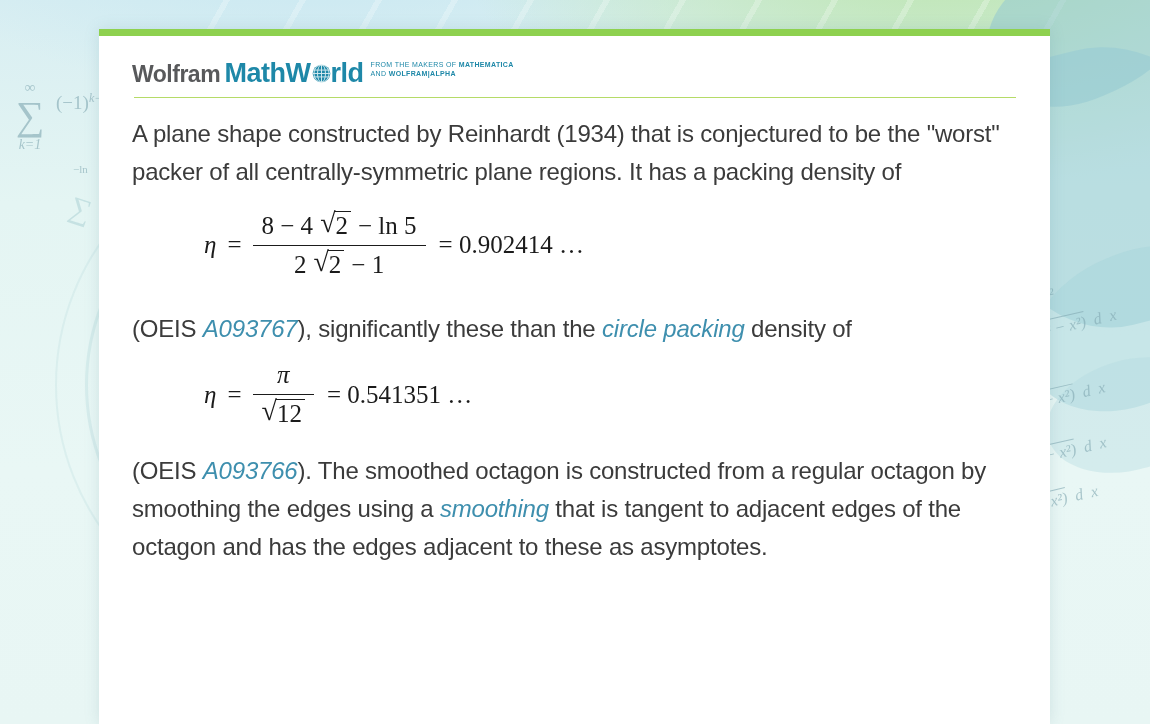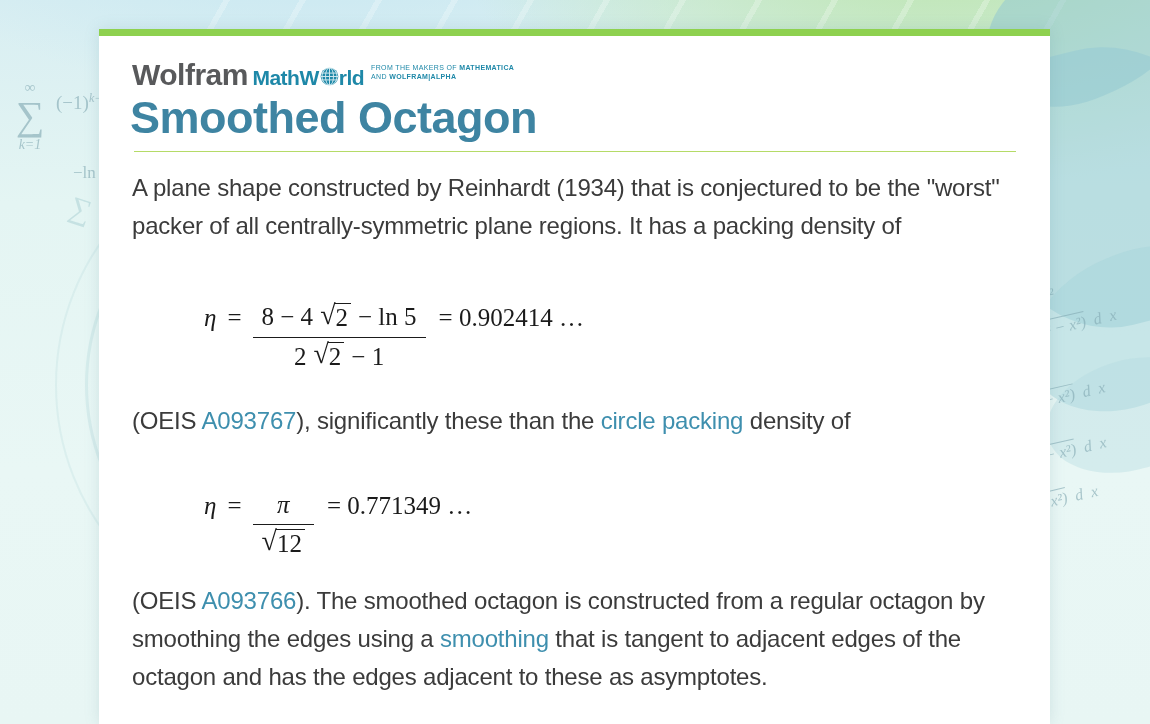--- a/index.html
+++ b/index.html
@@ -37,21 +37,21 @@
   .arc2 { left:85px;  top:165px; width:440px; height:440px; border-width:3px; border-color:rgba(150,202,207,.22); }
   .arc3 { left:55px;  top:135px; width:500px; height:500px; border-color:rgba(150,202,207,.16); }
 
   .bg-math { color:rgba(129,168,178,.62); font-family:"Liberation Serif", serif; }
   .bg-sum { position:absolute; left:6px; top:80px; display:flex; flex-direction:column; align-items:center; width:48px; line-height:1; }
   .bg-sum .inf   { font-size:15px; }
   .bg-sum .sigma { font-size:40px; margin:1px 0 2px; }
   .bg-sum .low   { font-size:14px; font-style:italic; }
   .bg-sum-expr { position:absolute; left:56px; top:92px; font-size:19px; line-height:1; }
   .bg-sum-expr sup { font-size:12px; font-style:italic; }
-  .bg-ln { position:absolute; left:73px; top:163px; font-size:17px;text-align:right; }
+  .bg-ln { position:absolute; left:73px; top:163px; font-size:11px;text-align:right; }
   .bg-sketch-sigma { position:absolute; left:70px; top:192px; font-size:30px; color:rgba(140,190,196,.35); transform:rotate(18deg); }
   .bg-frag { position:absolute; font-size:16px; font-style:italic; transform:rotate(-13deg); white-space:nowrap; }
   .bg-frag .radbar { border-top:1.4px solid rgba(129,168,178,.62); padding-top:1px; }
   .bg-frag .dx { margin-left:8px; letter-spacing:2px; }
   .bg-frag0 { left:1042px; top:286px; }
   .bg-frag1 { left:1032px; top:315px; }
   .bg-frag2 { left:1040px; top:360px; }
   .bg-frag3 { left:1034px; top:386px; }
   .bg-frag4 { left:1044px; top:440px; }
   .bg-frag5 { left:1050px; top:487px; }
@@ -59,48 +59,48 @@
   
   .card {
     position:absolute; left:99px; top:29px; width:951px; bottom:0; z-index:2;
     background:#ffffff; box-shadow:0 0 14px rgba(90,140,150,.18);
   }
   .card-topbar { height:7px; width:100%; background:#8ed14f; }
   .card-content { padding:0 33px; }
 
   
   .logo-row { margin-top:22px; height:30px; white-space:nowrap; cursor:pointer; }
-  .logo-wolfram { font-size:30px; font-weight:bold; color:#58595b; letter-spacing:-.5px; }
-  .logo-mathworld { font-size:21px; font-weight:bold; color:#1e88a8; letter-spacing:-.5px; }
+  .logo-wolfram { font-size:23px; font-weight:bold; color:#58595b; letter-spacing:-.5px; }
+  .logo-mathworld { font-size:27px; font-weight:bold; color:#1e88a8; letter-spacing:-.5px; }
   .globe-icon { display:inline-block; width:19px; height:19px; vertical-align:-1px; margin:0 0 0 1px; }
   .logo-tagline { display:inline-block; vertical-align:6px; margin-left:7px; color:#1e88a8;
                   font-size:7px; line-height:9px; letter-spacing:.35px; }
   .logo-tagline b { font-weight:bold; }
 
   
   .page-title { margin:6px 0 0 -2px; font-size:45px; line-height:48px; font-weight:bold;
                 letter-spacing:-.5px; color:#3e84a2; }
   .title-rule { border:none; border-top:1px solid #b5db67; margin:9px 1px 0 2px; }
 
   
   .para { font-size:24px; line-height:38px; color:#3b3b3b; letter-spacing:-.2px; margin:0; }
   .p1 { margin-top:17px; }
   .p2 { margin-top:31px; }
   .p3 { margin-top:24px; }
-  .tlink { color:#3e8fae; text-decoration:none; cursor:pointer; }
+  .tlink { color:#3e8fae; text-decoration:none; cursor:pointer;font-style:italic; }
 
   
   .formula { display:flex; align-items:center; font-family:"Liberation Serif", serif;
              font-size:25px; color:#1b1b1b; }
   .formula1 { margin:20px 0 0 72px; }
   .formula2 { margin:13px 0 0 72px; }
   .f-var { font-style:italic; }
   .f-eq { margin:0 11px; }
   .frac { display:inline-flex; flex-direction:column; align-items:center; text-align:center; }
-  .frac .num { padding:0 9px 5px; display:inline-flex; align-items:flex-start;margin-top:38px; }
+  .frac .num { padding:0 9px 5px; display:inline-flex; align-items:center; }
   .frac .den { border-top:1.6px solid #1b1b1b; padding:4px 9px 0; display:inline-flex;
                align-items:baseline; justify-content:center; width:100%; }
   .mseg + .mseg { margin-left:7px; }
   .sqrt { display:inline-flex; align-items:flex-start; }
   .sqrt .sign { font-size:1.12em; line-height:1; transform:translateY(-2px); }
   .sqrt .radicand { border-top:1.6px solid #1b1b1b; padding:0 3px 0 1px; margin-left:-1px; }
   .f-result { margin-left:13px; white-space:nowrap; }
 </style>
 </head>
 <body>
@@ -145,21 +145,20 @@
           <ellipse cx="10" cy="10" rx="4.2" ry="9.3"></ellipse>
           <ellipse cx="10" cy="10" rx="8" ry="9.3"></ellipse>
           <line x1="10" y1="0.7" x2="10" y2="19.3"></line>
           <line x1="1.2" y1="6.4" x2="18.8" y2="6.4"></line>
           <line x1="0.7" y1="10" x2="19.3" y2="10"></line>
           <line x1="1.2" y1="13.6" x2="18.8" y2="13.6"></line>
         </g>
       </svg><span class="logo-mathworld">rld</span><span class="logo-tagline"><span>FROM THE MAKERS OF </span><b>MATHEMATICA</b><br><span>AND </span><b>WOLFRAM|ALPHA</b></span>
     </div>
 
-    <h1 class="page-title">Smoothed Octagon</h1>
     <hr class="title-rule">
 
     <p class="para p1">A plane shape constructed by Reinhardt (1934) that is conjectured to be the "worst" packer of all centrally-symmetric plane regions. It has a packing density of</p>
 
     <div class="formula formula1">
       <span class="f-var">η</span>
       <span class="f-eq">=</span>
       <span class="frac">
         <span class="num">
           <span class="mseg">8 − 4</span>
@@ -190,19 +189,19 @@
         <span class="num">
           <span class="f-var">π</span>
         </span>
         <span class="den">
           <span class="sqrt">
               <span class="sign">√</span>
               <span class="radicand">12</span>
             </span>
         </span>
       </span>
-      <span class="f-result">= 0.771349 …</span>
+      <span class="f-result">= 0.541351 …</span>
     </div>
 
     <p class="para p3"><span>(OEIS </span><a class="tlink">A093766</a><span>). The smoothed octagon is constructed from a regular octagon by smoothing the edges using a </span><a class="tlink">smoothing</a><span> that is tangent to adjacent edges of the octagon and has the edges adjacent to these as asymptotes.</span></p>
 
   </div>
 </div>
 
 </body></html>

